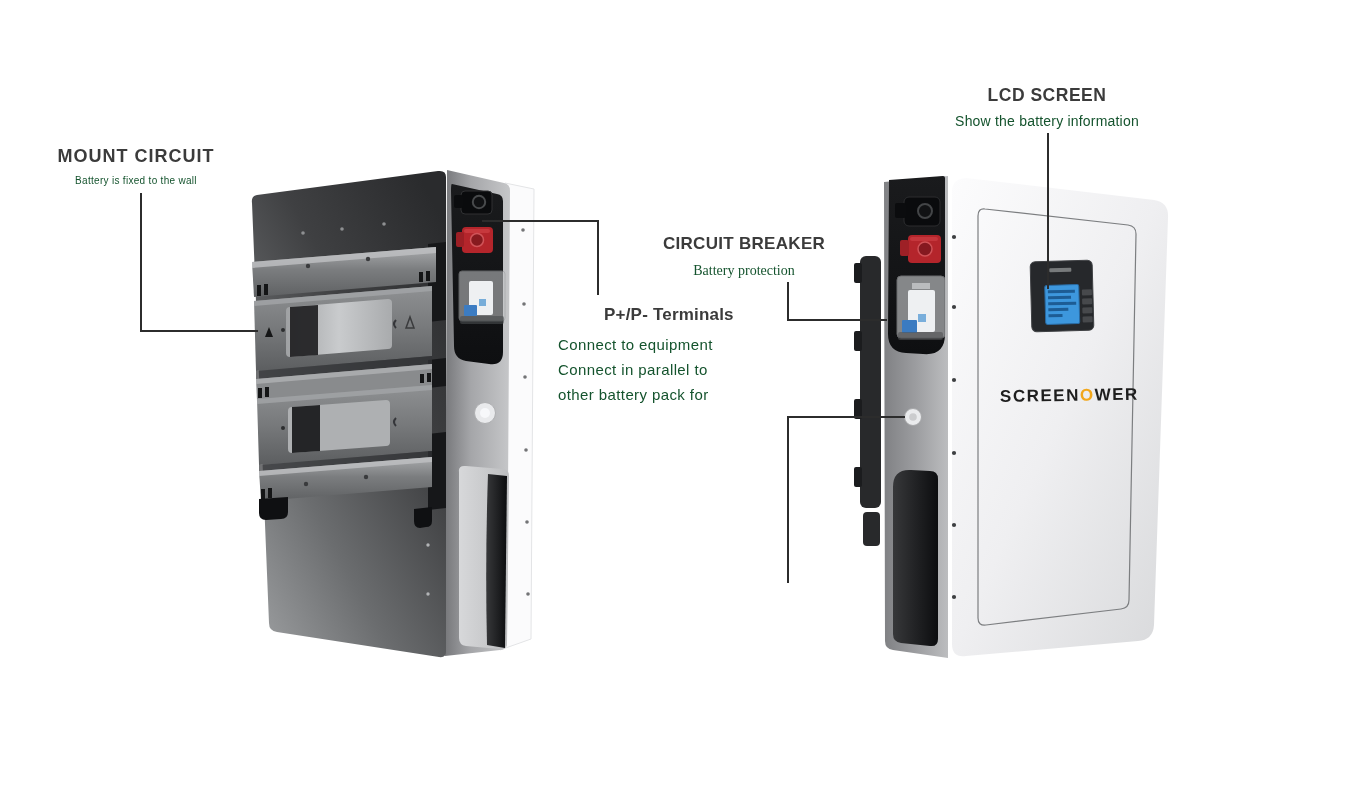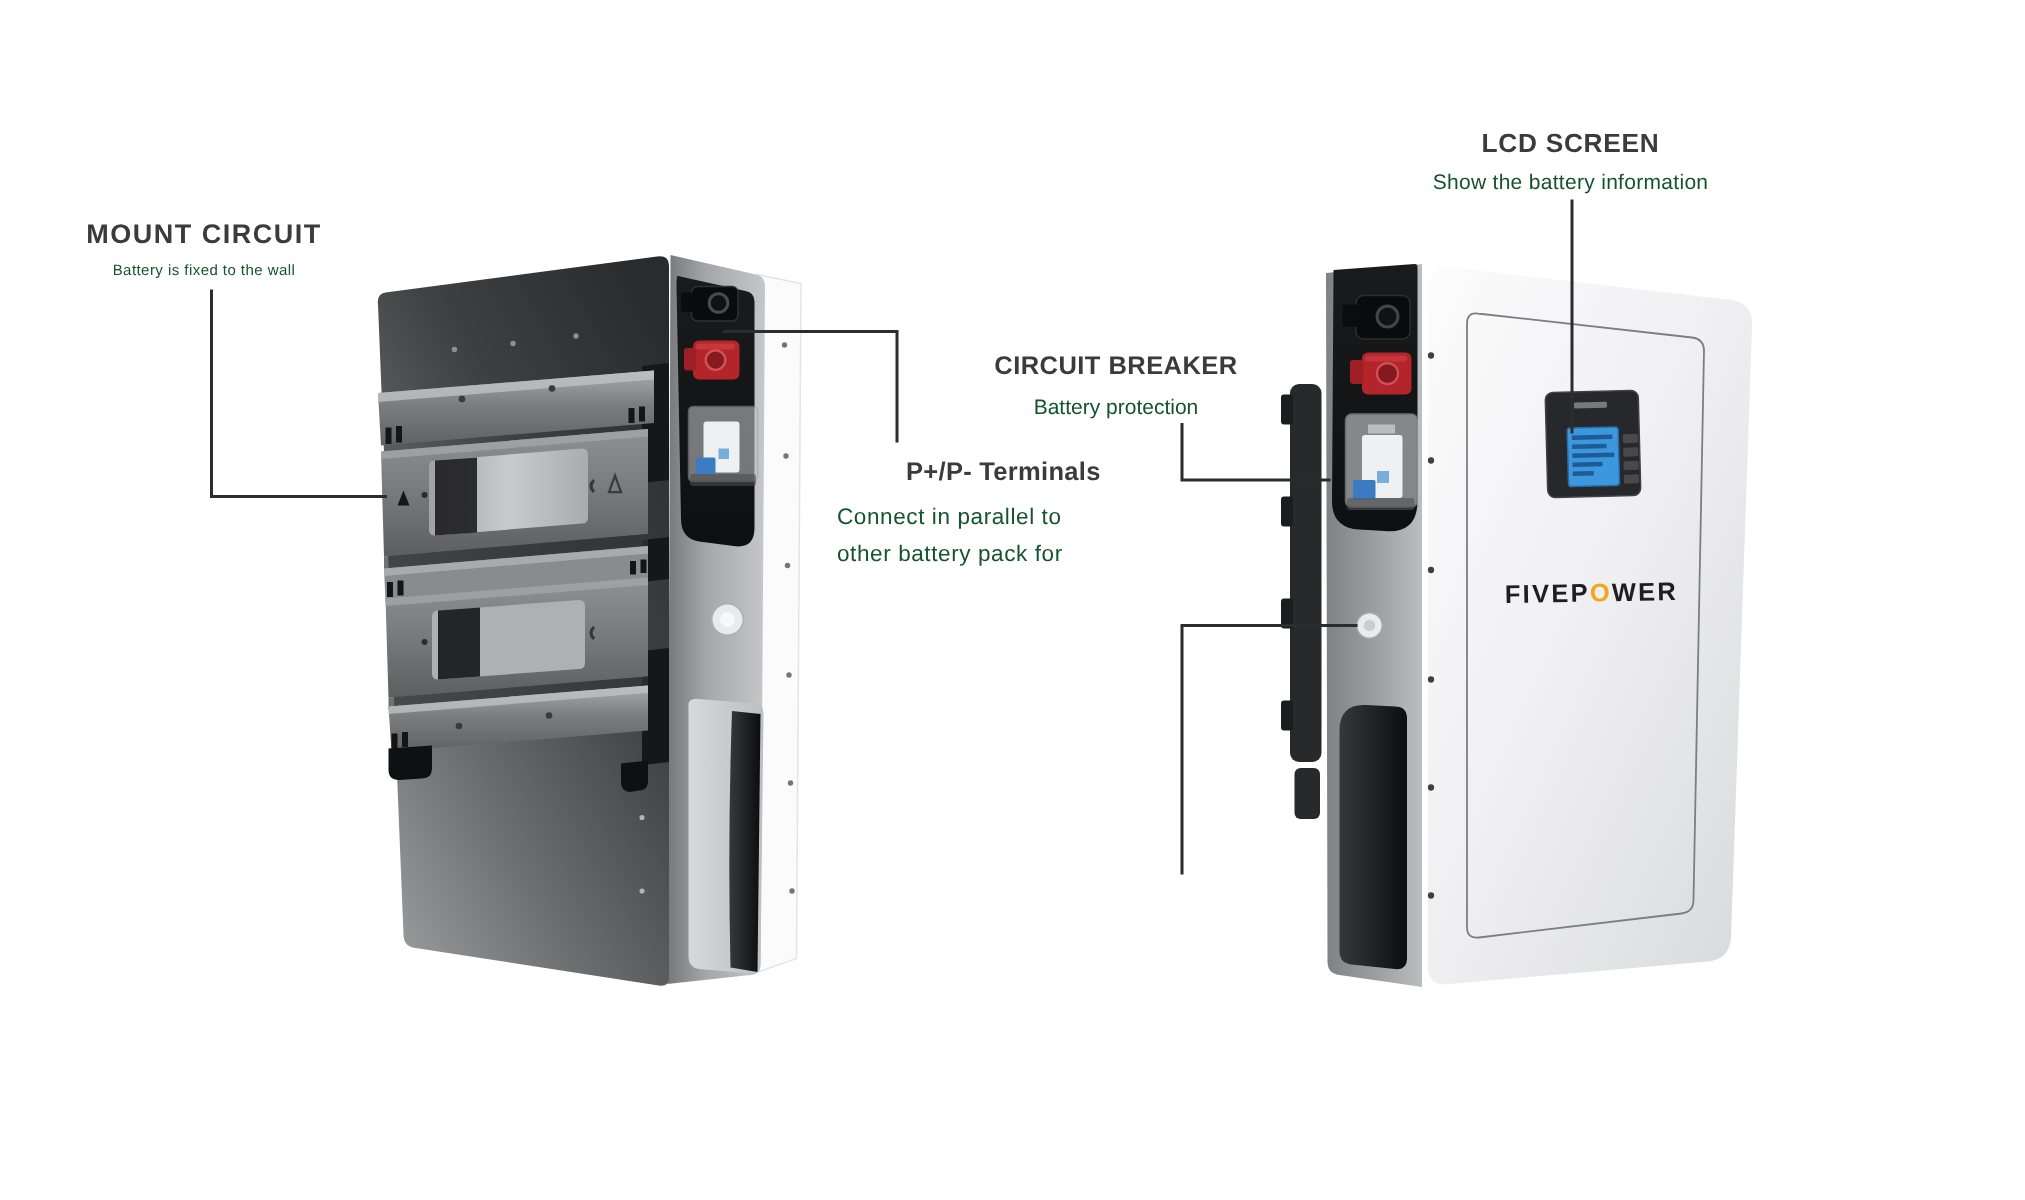--- a/index.html
+++ b/index.html
@@ -18,21 +18,21 @@
   .lbl-mount{left:20px;top:146px;width:232px;}
   .lbl-mount .title{font-size:18px;letter-spacing:1px;}
   .lbl-mount .sub{font-size:10px;letter-spacing:.3px;margin-top:8px;}
 
   .lbl-lcd{left:942px;top:85px;width:210px;}
   .lbl-lcd .title{font-size:17.5px;letter-spacing:.5px;}
   .lbl-lcd .sub{font-size:14px;letter-spacing:.2px;margin-top:7px;}
 
   .lbl-breaker{left:644px;top:234px;width:200px;}
   .lbl-breaker .title{font-size:17px;letter-spacing:.3px;}
-  .lbl-breaker .sub{font-size:14px;margin-top:9px;}
+  .lbl-breaker .sub{font-size:14px;margin-top:9px;font-family:Liberation Serif, serif;}
 
   .lbl-terminals{left:558px;top:305px;width:195px;}
   .lbl-terminals .title{font-size:17px;padding-left:7px;letter-spacing:.2px;margin-left:39px;}
   .lbl-terminals .body{margin-top:7px;}
   .lbl-terminals .line{font-size:15px;line-height:25px;letter-spacing:.4px;}
 
   .lbl-onoff{left:690px;top:593px;width:200px;}
   .lbl-onoff .title{font-size:17px;letter-spacing:.2px;}
   .lbl-onoff .body{margin-top:7px;}
   .lbl-onoff .line{font-size:14px;line-height:25px;}
@@ -293,21 +293,22 @@
   </div>
 
   <div class="label lbl-center lbl-breaker">
     <div class="title">CIRCUIT BREAKER</div>
     <div class="sub">Battery protection</div>
   </div>
 
   <div class="label lbl-left lbl-terminals">
     <div class="title">P+/P- Terminals</div>
     <div class="body">
+      <div class="line">Connect to equipment</div>
       <div class="line">Connect in parallel to</div>
       <div class="line">other battery pack for</div>
     </div>
   </div>
 
 
-  <div class="brand-logo"><span>FIVEP</span><span class="o">O</span><span>WER</span></div>
+  <div class="brand-logo"><span>SCREEN</span><span class="o">O</span><span>WER</span></div>
 
 </div>
 
 </body></html>

